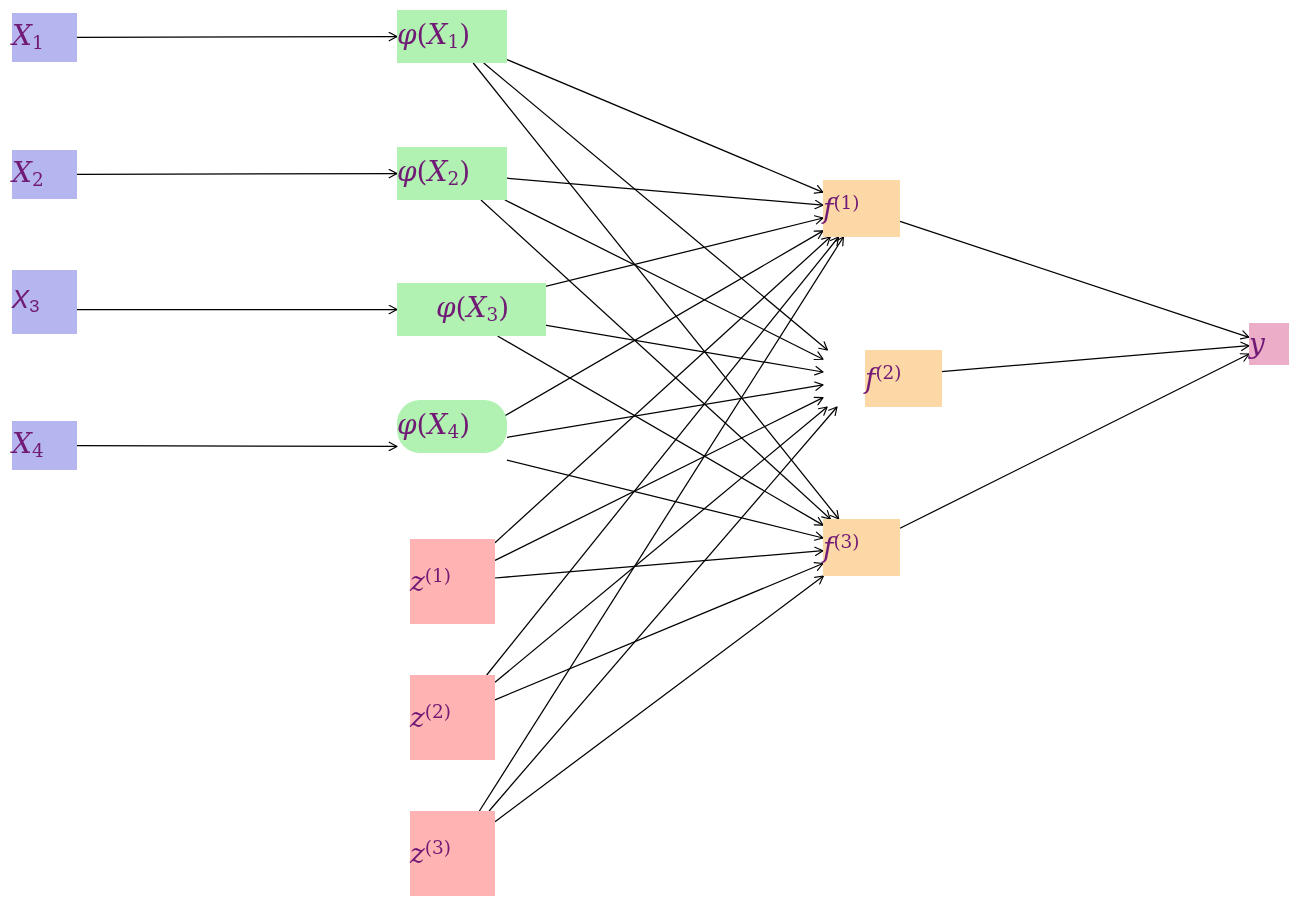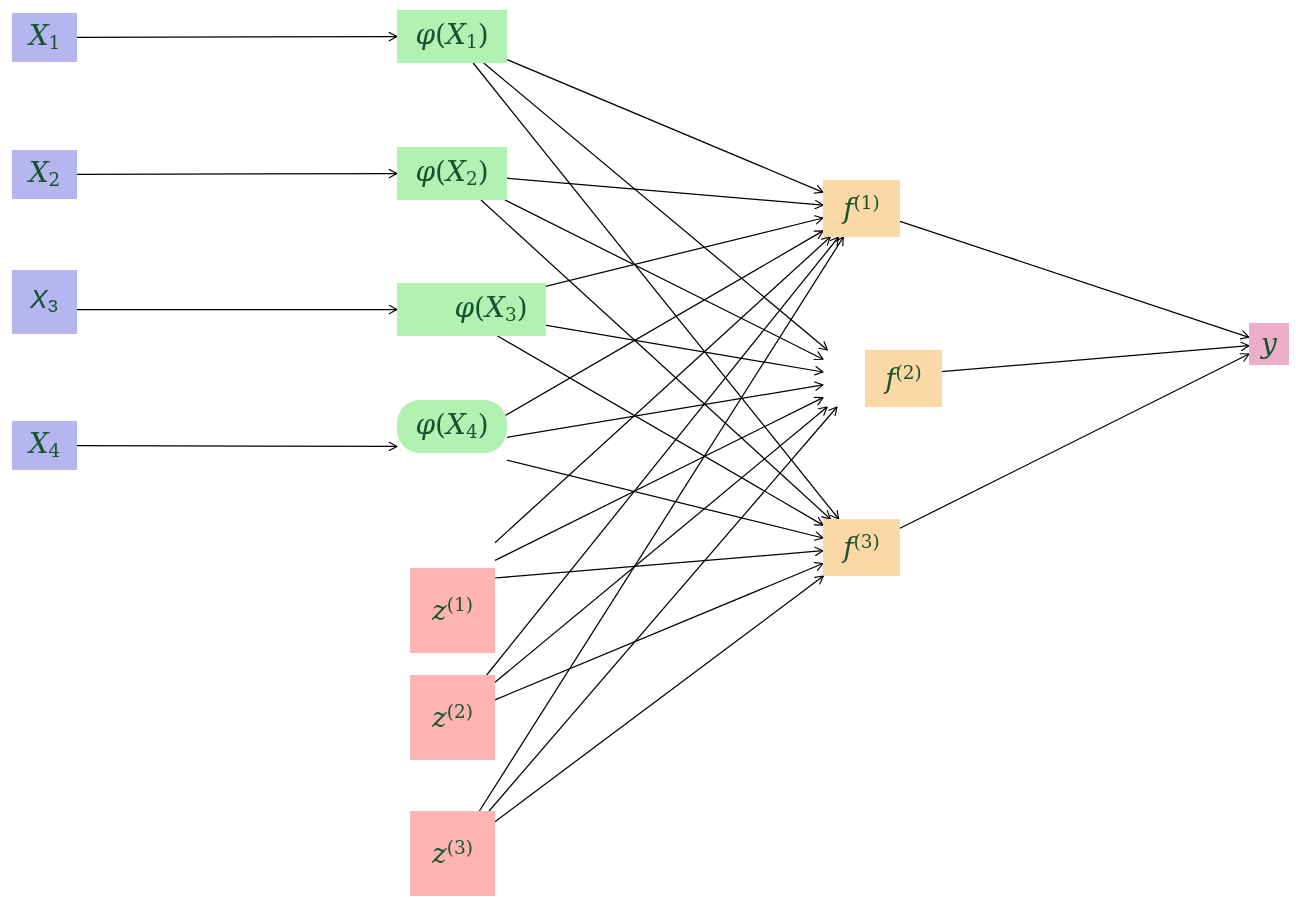--- a/index.html
+++ b/index.html
@@ -15,22 +15,21 @@
   }
   #edges-layer {
     position: absolute;
     left: 0;
     top: 0;
   }
   .node {
     position: absolute;
     display: flex;
     align-items: center;
-    justify-content: center;
-    color: #14532d;
+    color: #701a75;
     font-size: 28px;
     line-height: 1;
   }
   .node .label { white-space: nowrap; }
   .it  { font-style: italic; }
   .sub { font-size: 0.66em; vertical-align: -0.22em; }
   .sup { font-size: 0.66em; vertical-align: 0.50em; }
 </style>
 </head>
 <body>
@@ -88,21 +87,21 @@
     </div>
     <div class="node type-feature" title="φ(X₂)" style="left: 397px; top: 147px; width: 110px; height: 53px; background: rgb(177, 241, 177);">
       <span class="label"><span class="it">φ</span><span>(</span><span class="it">X</span><span class="sub">2</span><span>)</span></span>
     </div>
     <div class="node type-feature" title="φ(X₃)" style="left: 397px; top: 283px; width: 110px; height: 53px; background: rgb(177, 241, 177); padding-left: 39px;">
       <span class="label"><span class="it">φ</span><span>(</span><span class="it">X</span><span class="sub">3</span><span>)</span></span>
     </div>
     <div class="node type-feature" title="φ(X₄)" style="left: 397px; top: 400px; width: 110px; height: 53px; background: rgb(177, 241, 177); border-radius: 23px;">
       <span class="label"><span class="it">φ</span><span>(</span><span class="it">X</span><span class="sub">4</span><span>)</span></span>
     </div>
-    <div class="node type-latent" title="z⁽¹⁾" style="left: 410px; top: 539px; width: 85px; height: 85px; background: rgb(255, 179, 179); margin-top: 29px;">
+    <div class="node type-latent" title="z⁽¹⁾" style="left: 410px; top: 539px; width: 85px; height: 85px; background: rgb(255, 179, 179);">
       <span class="label"><span class="it">z</span><span class="sup">(1)</span></span>
     </div>
     <div class="node type-latent" title="z⁽²⁾" style="left: 410px; top: 675px; width: 85px; height: 85px; background: rgb(255, 179, 179);">
       <span class="label"><span class="it">z</span><span class="sup">(2)</span></span>
     </div>
     <div class="node type-latent" title="z⁽³⁾" style="left: 410px; top: 811px; width: 85px; height: 85px; background: rgb(255, 179, 179);">
       <span class="label"><span class="it">z</span><span class="sup">(3)</span></span>
     </div>
     <div class="node type-function" title="f⁽¹⁾" style="left: 823px; top: 180px; width: 77px; height: 57px; background: rgb(253, 216, 167);">
       <span class="label"><span class="it">f</span><span class="sup">(1)</span></span>

